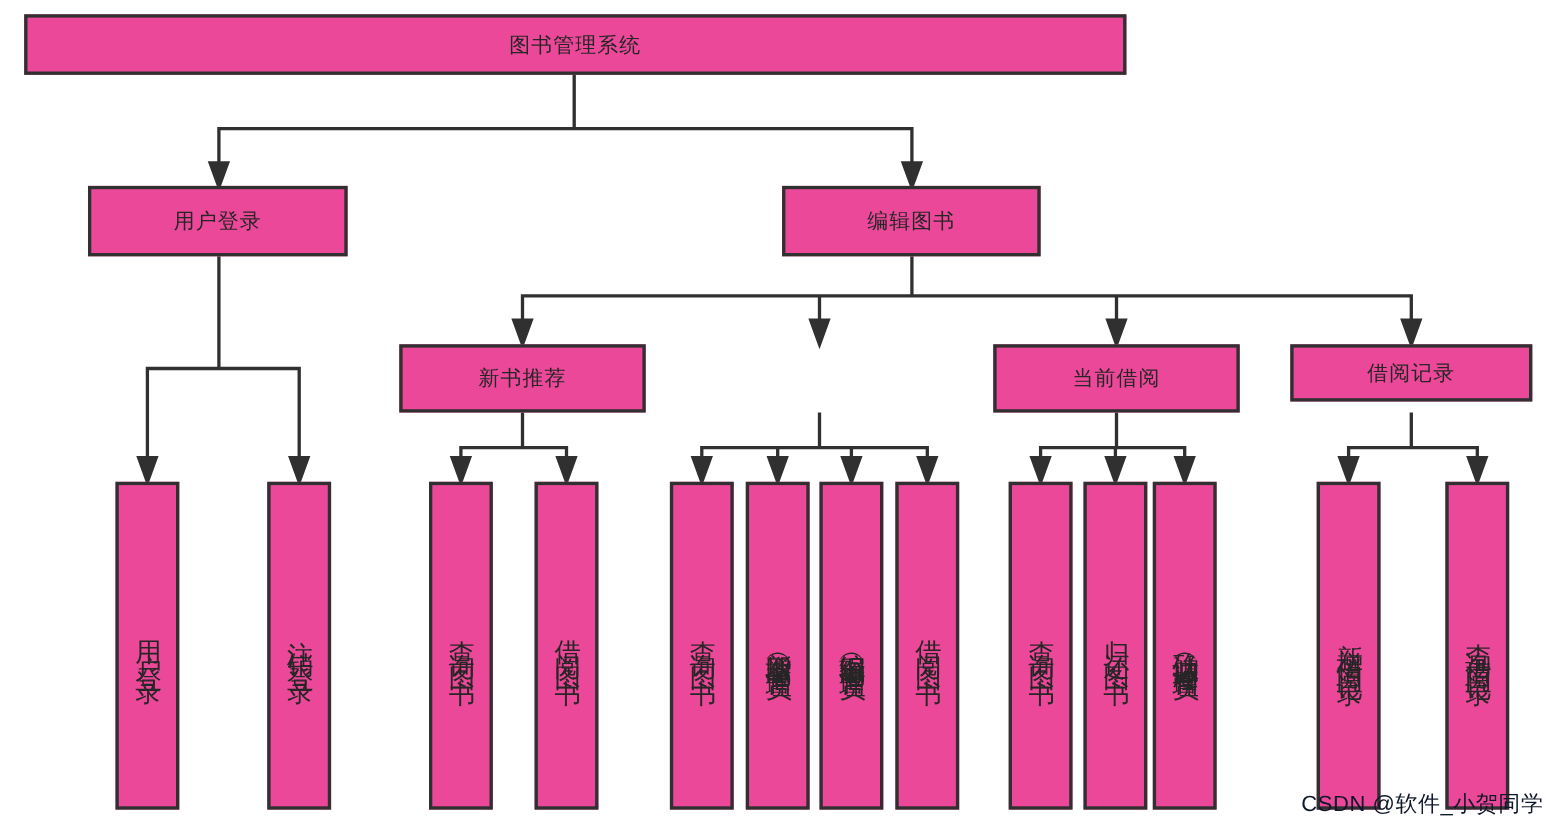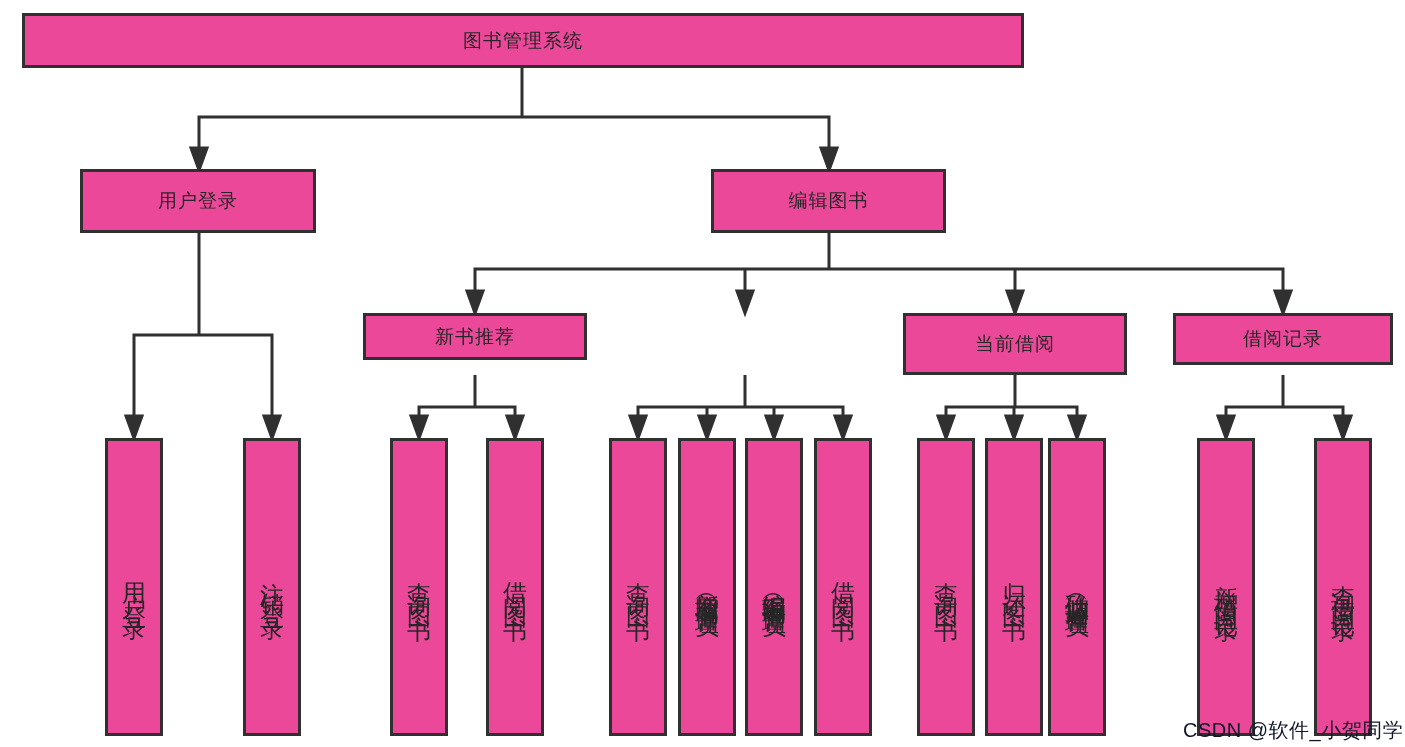--- a/index.html
+++ b/index.html
@@ -29,21 +29,21 @@
     font-size:24px;
     line-height:1;
     white-space:nowrap;
   }
   
   #n-root{left:22px;top:13px;width:1002px;height:55px;}
   
   #n-user-login{left:80px;top:169px;width:236px;height:64px;}
   #n-book-mgmt{left:711px;top:169px;width:235px;height:64px;}
   
-  #n-new-book{left:363px;top:313px;width:224px;height:47px;}
+  #n-new-book{left:363px;top:313px;width:224px;height:62px;}
   #n-book-borrow{left:633px;top:313px;width:224px;height:62px;}
   #n-cur-borrow{left:903px;top:313px;width:224px;height:62px;justify-content:center;}
   #n-records{left:1173px;top:313px;width:220px;height:52px;}
   
   .leaf{top:438px;width:58px;height:298px;}
   #l-ul-login{left:105px;}
   #l-ul-logout{left:243px;}
   #l-nb-query{left:390px;}
   #l-nb-borrow{left:486px;}
   #l-bb-query{left:609px;}

